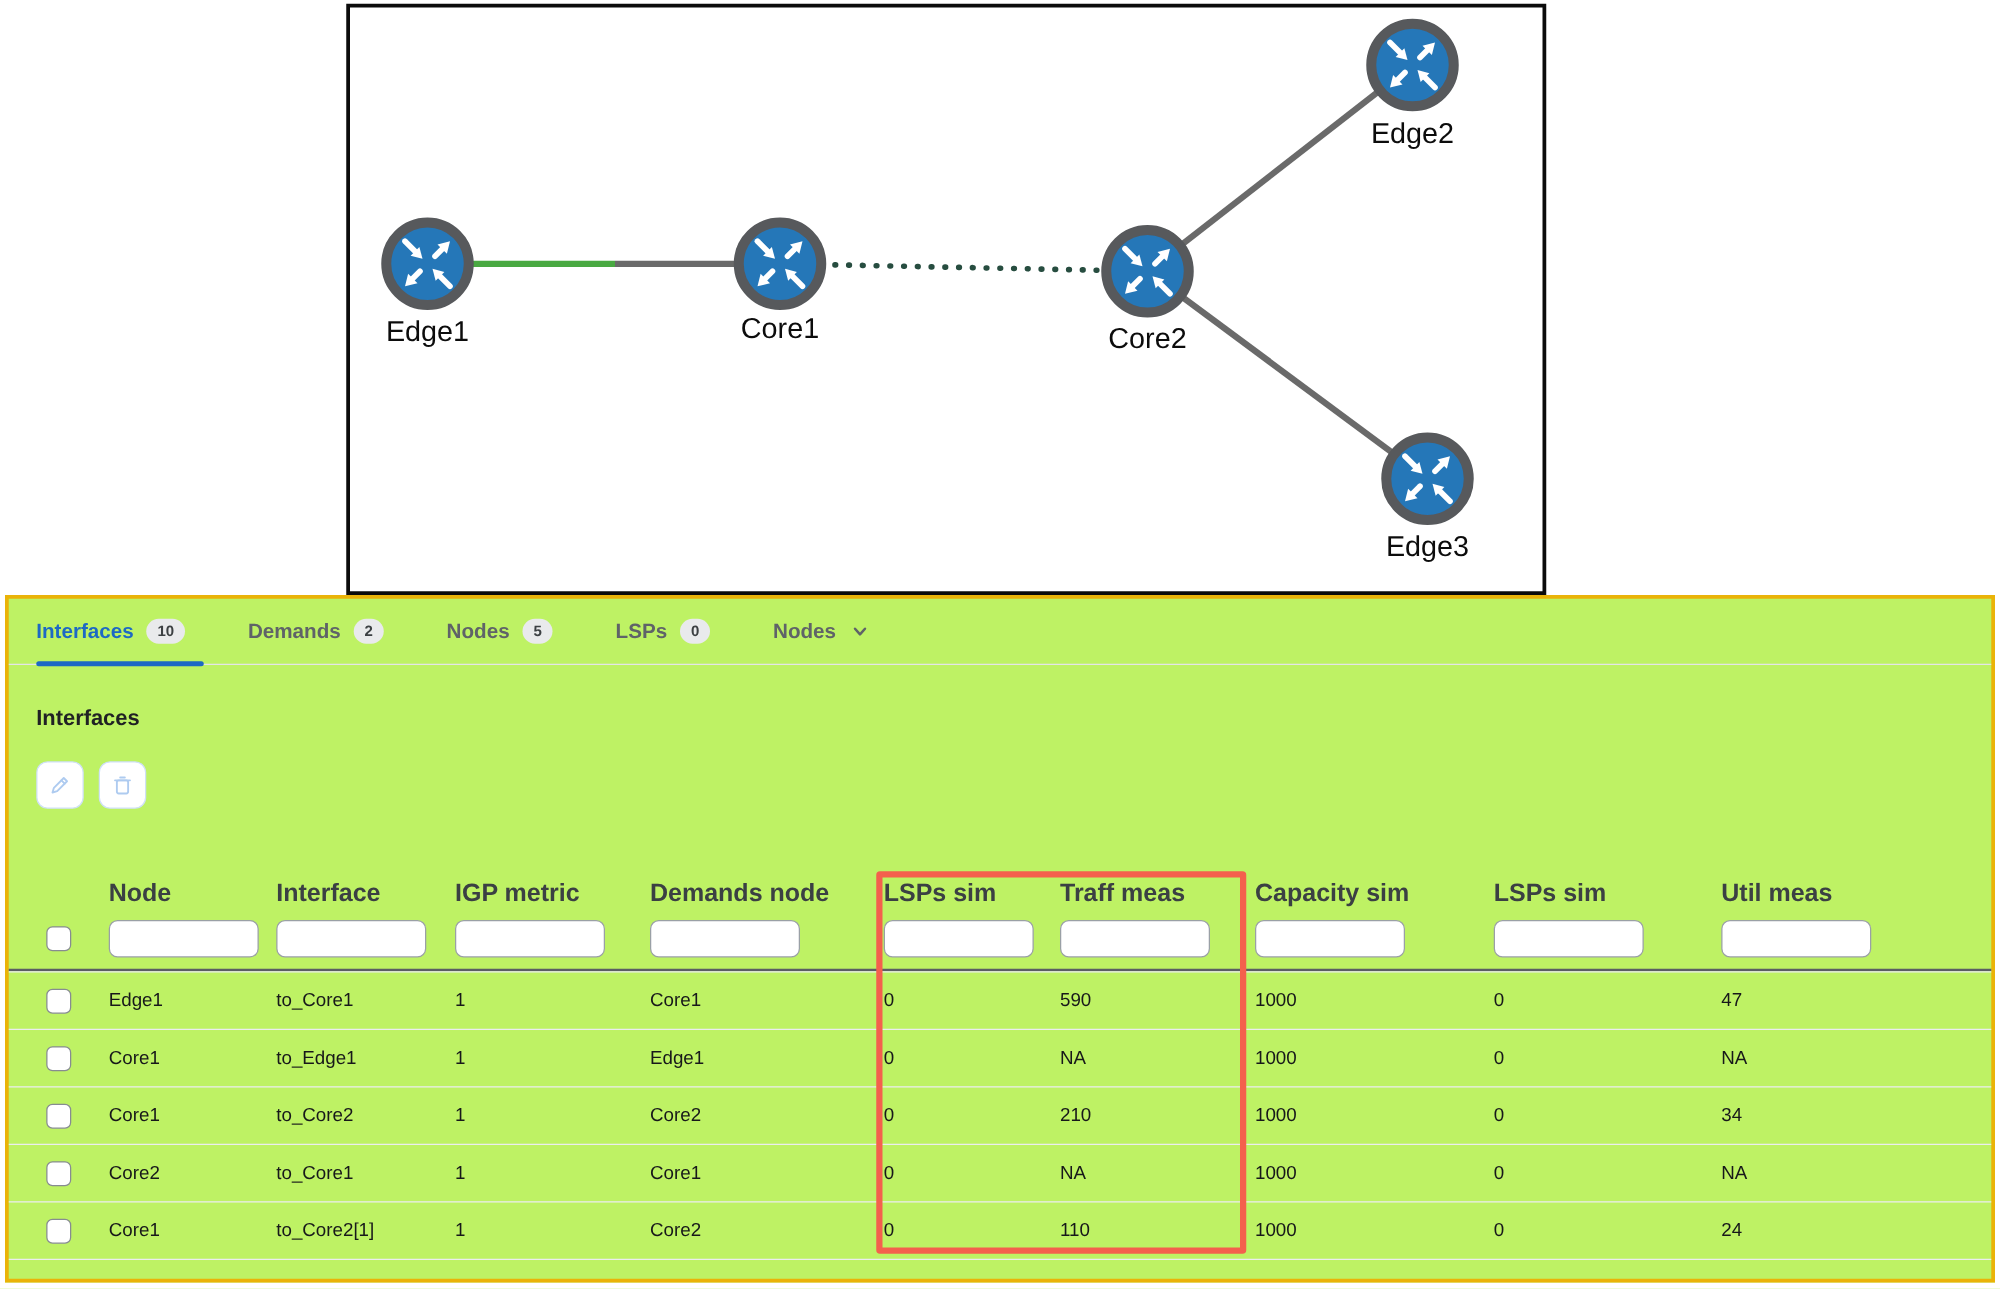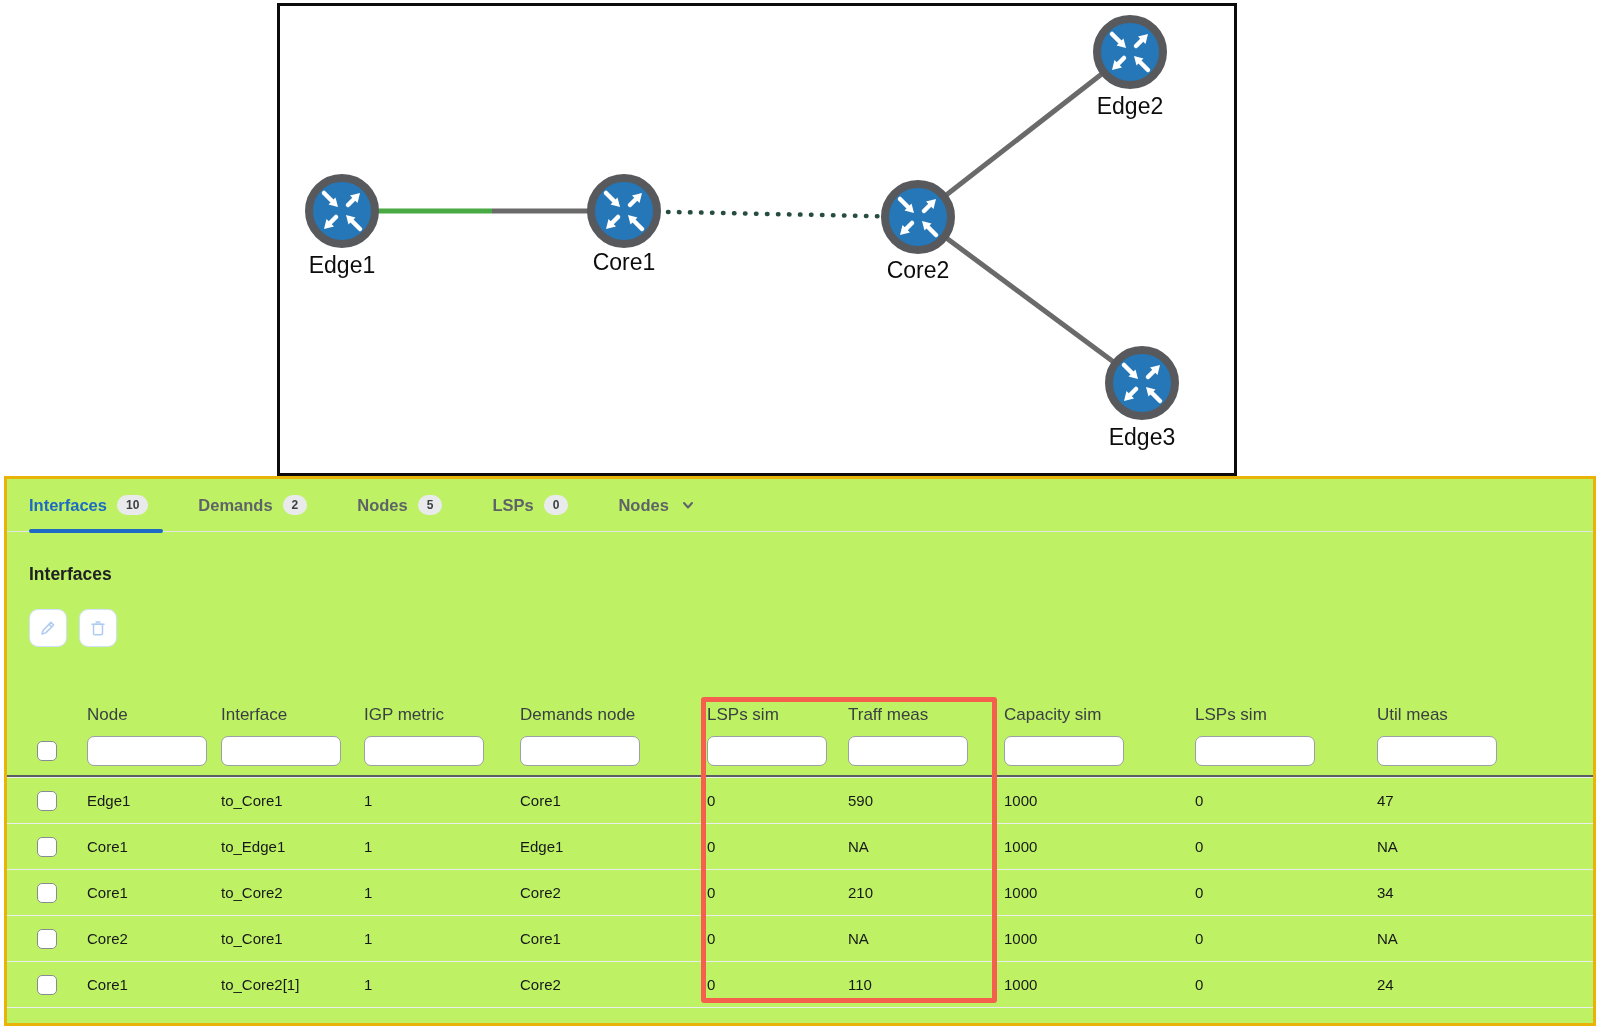--- a/index.html
+++ b/index.html
@@ -51,21 +51,21 @@
   }
 
   
   .tablewrap { position:absolute; left:0; right:0; top:224px; }
   .tgrid {
     display:grid;
     grid-template-columns:50px 134px 143px 156px 187px 141px 156px 191px 182px auto;
     align-items:center; padding-left:30px;
   }
   .hdr-row { height:24px; }
-  .hdr-cell { font-size:17px; font-weight:400; color:#3b4043; }
+  .hdr-cell { font-size:20px; font-weight:700; color:#3b4043; }
   .filter-row { height:48px; }
   .filter-input {
     width:120px; height:30px; border:1.5px solid #9aa0a6; border-radius:7px;
     box-sizing:border-box; background:#fff; font-size:14px; padding:0 8px; outline:none;
   }
   .thick-divider { border-top:2px solid #5a5e63; margin:0; }
   .data-row { height:45px; border-top:1px solid #ebedef; }
   .data-row:first-of-type { border-top:none; }
   .data-row:last-of-type { border-bottom:1px solid #ebedef; }
   .cell { font-size:15px; color:#17181a; }

